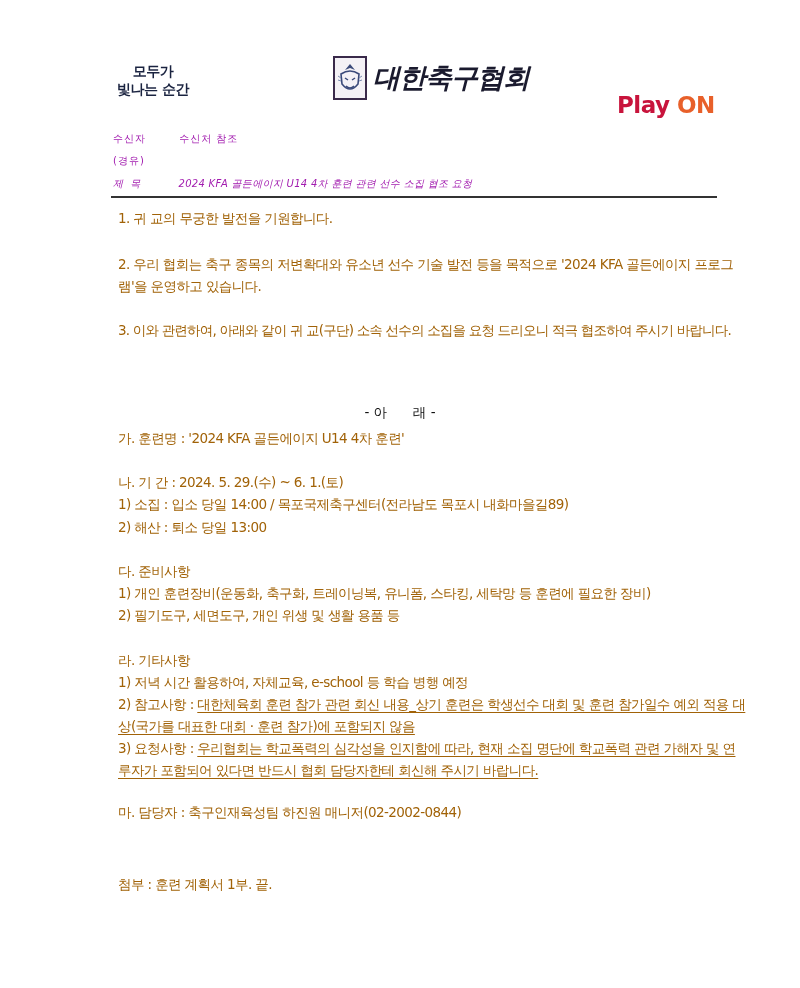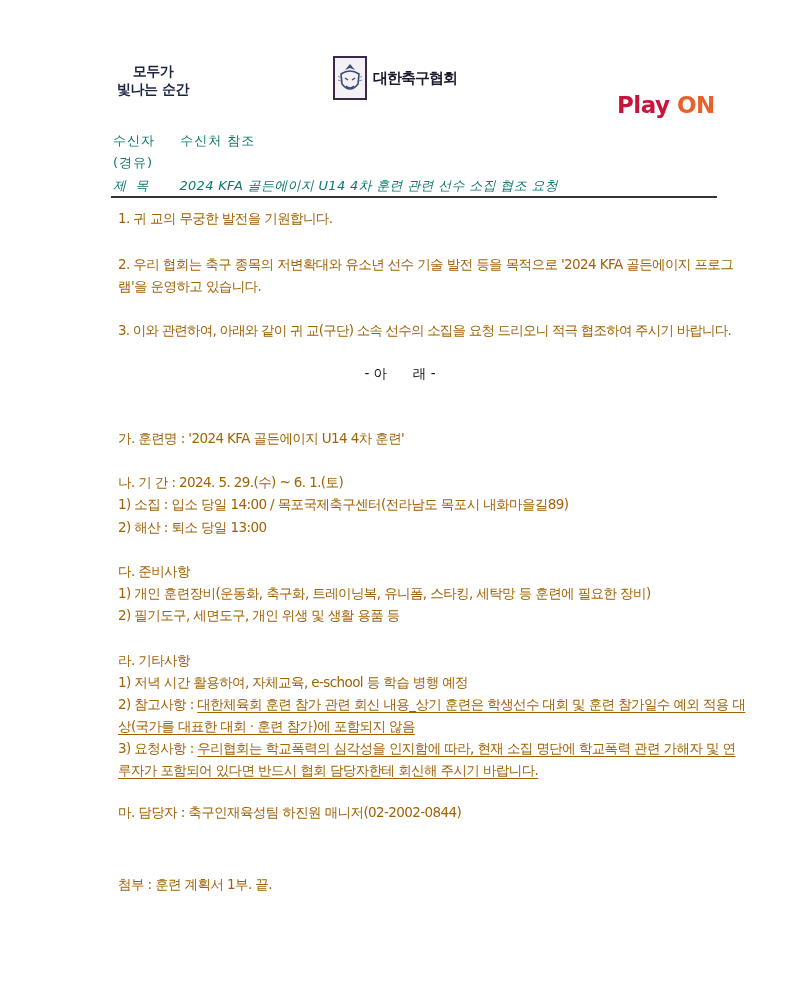--- a/index.html
+++ b/index.html
@@ -6,32 +6,32 @@
   body { width: 800px; height: 988px; position: relative; overflow: hidden;
          font-family: "DejaVu Sans", "Liberation Sans", sans-serif; color: #111; }
 
   .banner { position: absolute; left: 0; top: 40px; width: 800px; height: 85px; padding-left: 20px; }
   .slogan { position: absolute; left: 113px; top: 22px; width: 80px; text-align: center;
             font-weight: bold; font-size: 14px; line-height: 18px; color: #1a2340; letter-spacing: -0.5px; }
   .kfa { position: absolute; left: 333px; top: 16px; display: flex; align-items: center; }
   .shield { width: 34px; height: 44px; border: 2px solid #3a2a4a; box-sizing: border-box;
             background: #f4f1f6; position: relative; }
   .shield svg { position: absolute; left: 1px; top: 2px; }
-  .kfa-name { margin-left: 6px; font-weight: bold; font-size: 15px; color: #1a1a2e; letter-spacing: -1px; }
+  .kfa-name { margin-left: 6px; font-weight: bold; font-size: 27px; color: #1a1a2e; letter-spacing: -1px; font-style: italic; }
   .playon { position: absolute; left: 617px; top: 28px; font-weight: bold; font-size: 23px; letter-spacing: -0.5px; margin-top: 24px; }
   .play { color: #c8143c; }
   .on { color: #e8602a; }
 
-  .meta { position: absolute; left: 113px; font-size: 13px; color: #0f766e; letter-spacing: 1px; }
+  .meta { position: absolute; left: 113px; font-size: 10px; color: #a21caf; letter-spacing: 1px; }
   .meta .lbl { display: inline-block; width: 62px; }
   .rule { position: absolute; left: 111px; top: 196px; width: 606px; height: 2px; background: #333; }
 
   .p { position: absolute; left: 118px; font-size: 13.5px; color: #a16207; letter-spacing: -0.6px; white-space: nowrap; font-weight: 500; }
   .u { text-decoration: underline; text-underline-offset: 3px; margin-top: 36px; }
-  .center { position: absolute; left: 0; width: 800px; text-align: center; font-size: 13.5px; }
+  .center { position: absolute; left: 0; width: 800px; text-align: center; font-size: 13.5px; margin-top: 39px; }
 </style>
 </head>
 <body>
 
 <div class="banner">
   <div class="slogan">
     <div>모두가</div>
     <div>빛나는 순간</div>
   </div>
   <div class="kfa">

